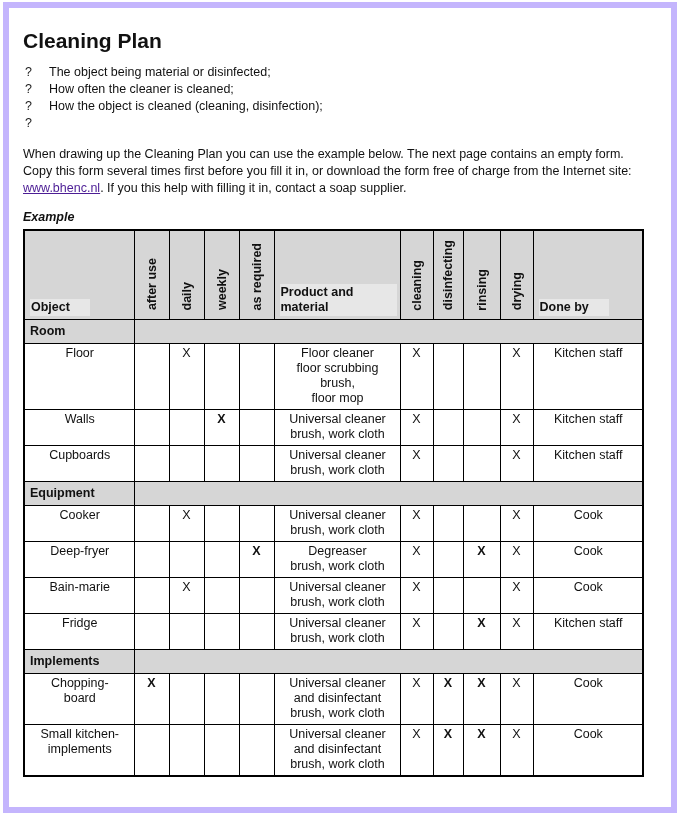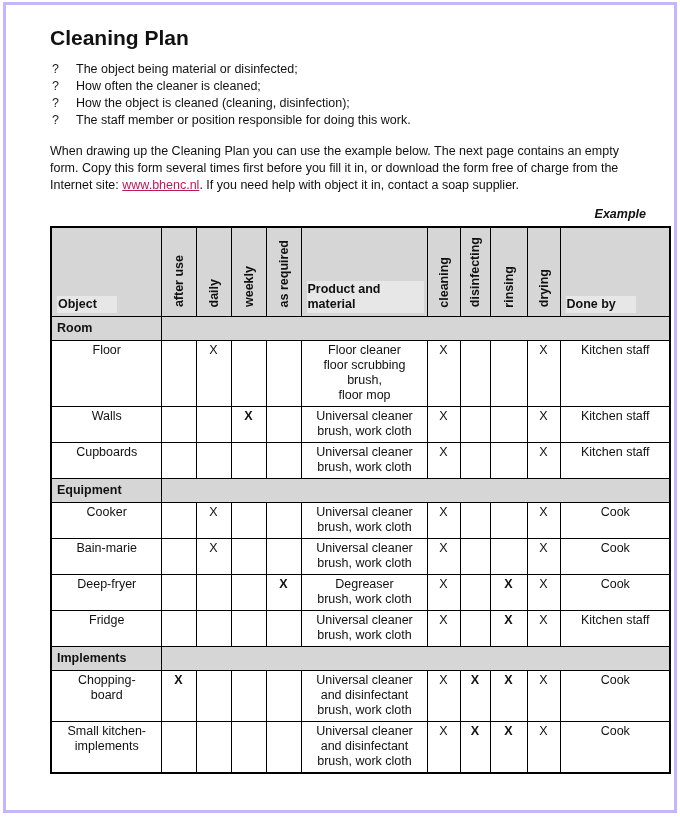--- a/index.html
+++ b/index.html
@@ -6,23 +6,23 @@
   html, body { background: #ffffff; }
   body {
     width: 680px; height: 818px;
     font-family: "Liberation Sans", sans-serif;
     color: #111111;
     position: relative;
   }
   .sheet {
     position: absolute;
     left: 3px; top: 2px; right: 3px; bottom: 5px;
-    border: 3px solid #c4b5fd;
+    border: 6px solid #c4b5fd;
     background: #ffffff;
-    padding: 21px 28px 0 44px;
+    padding: 21px 28px 0 14px;
     overflow: hidden;
   }
   .doc-title {
     font-size: 21px;
     font-weight: bold;
     letter-spacing: 0px;
     margin-bottom: 11px;
   }
   .intro {
     font-size: 12.5px;
@@ -44,30 +44,29 @@
     padding-left: 2px;
     color: #222;
   }
   .para2 {
     font-size: 12.5px;
     line-height: 17px;
     margin-bottom: 13px;
     max-width: 612px;
   }
   .weblink {
-    color: #be185d;
+    color: #4c1d95;
     text-decoration: underline;
     cursor: pointer;
   }
   .example-label {
     font-size: 12.5px;
     font-weight: bold;
     font-style: italic;
     margin-bottom: 5px;
-    text-align: right;
   }
   table.plan {
     border-collapse: collapse;
     table-layout: fixed;
     width: 619px;
     border: 2px solid #000;
   }
   table.plan th, table.plan td {
     border: 1px solid #000;
     font-size: 12.5px;
@@ -135,25 +134,24 @@
     <li>
       <span class="bullet-q">?</span>
       <span>How often the cleaner is cleaned;</span>
     </li>
     <li>
       <span class="bullet-q">?</span>
       <span>How the object is cleaned (cleaning, disinfection);</span>
     </li>
     <li>
       <span class="bullet-q">?</span>
-      <span>The staff member or position responsible for doing this work.</span>
     </li>
   </ul>
 
-  <p class="para2"><span>When drawing up the Cleaning Plan you can use the example below. The next page contains an empty form. Copy this form several times first before you fill it in, or download the form free of charge from the Internet site: </span><a class="weblink">www.bhenc.nl</a><span>. If you need help with object it in, contact a soap supplier.</span></p>
+  <p class="para2"><span>When drawing up the Cleaning Plan you can use the example below. The next page contains an empty form. Copy this form several times first before you fill it in, or download the form free of charge from the Internet site: </span><a class="weblink">www.bhenc.nl</a><span>. If you this help with filling it in, contact a soap supplier.</span></p>
 
   <div class="example-label">Example</div>
 
   <table class="plan">
     <colgroup>
         <col style="width: 110px;">
         <col style="width: 35px;">
         <col style="width: 35px;">
         <col style="width: 35px;">
         <col style="width: 35px;">
@@ -239,44 +237,44 @@
           <td class="c-mark"></td>
           <td class="c-product">Universal cleaner
 brush, work cloth</td>
           <td class="c-mark">X</td>
           <td class="c-mark"></td>
           <td class="c-mark"></td>
           <td class="c-mark">X</td>
           <td class="c-done">Cook</td>
         </tr>
         <tr>
+          <td class="c-object">Deep-fryer</td>
+          <td class="c-mark"></td>
+          <td class="c-mark"></td>
+          <td class="c-mark"></td>
+          <td class="c-mark b">X</td>
+          <td class="c-product">Degreaser
+brush, work cloth</td>
+          <td class="c-mark">X</td>
+          <td class="c-mark"></td>
+          <td class="c-mark b">X</td>
+          <td class="c-mark">X</td>
+          <td class="c-done">Cook</td>
+        </tr>
+        <tr>
           <td class="c-object">Bain-marie</td>
           <td class="c-mark"></td>
           <td class="c-mark">X</td>
           <td class="c-mark"></td>
           <td class="c-mark"></td>
           <td class="c-product">Universal cleaner
 brush, work cloth</td>
           <td class="c-mark">X</td>
           <td class="c-mark"></td>
           <td class="c-mark"></td>
-          <td class="c-mark">X</td>
-          <td class="c-done">Cook</td>
-        </tr>
-        <tr>
-          <td class="c-object">Deep-fryer</td>
-          <td class="c-mark"></td>
-          <td class="c-mark"></td>
-          <td class="c-mark"></td>
-          <td class="c-mark b">X</td>
-          <td class="c-product">Degreaser
-brush, work cloth</td>
-          <td class="c-mark">X</td>
-          <td class="c-mark"></td>
-          <td class="c-mark b">X</td>
           <td class="c-mark">X</td>
           <td class="c-done">Cook</td>
         </tr>
         <tr>
           <td class="c-object">Fridge</td>
           <td class="c-mark"></td>
           <td class="c-mark"></td>
           <td class="c-mark"></td>
           <td class="c-mark"></td>
           <td class="c-product">Universal cleaner

